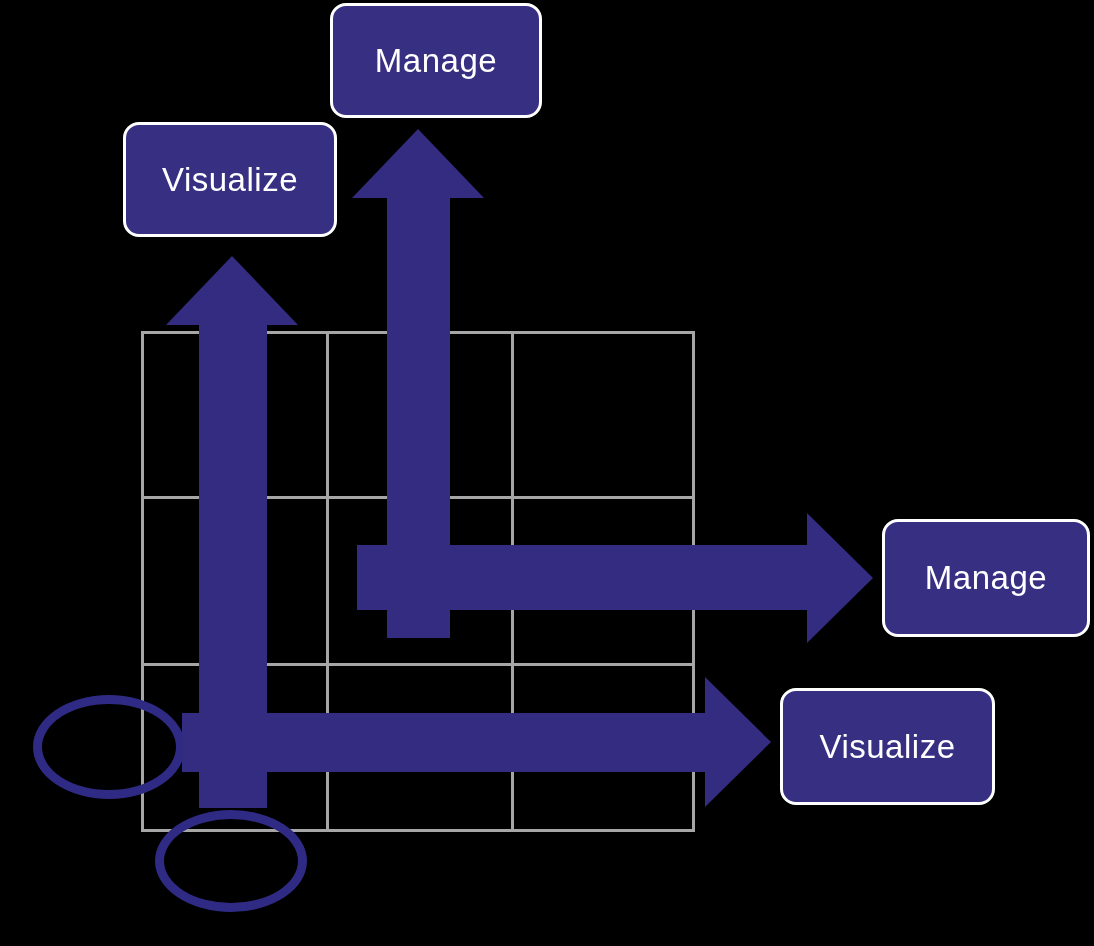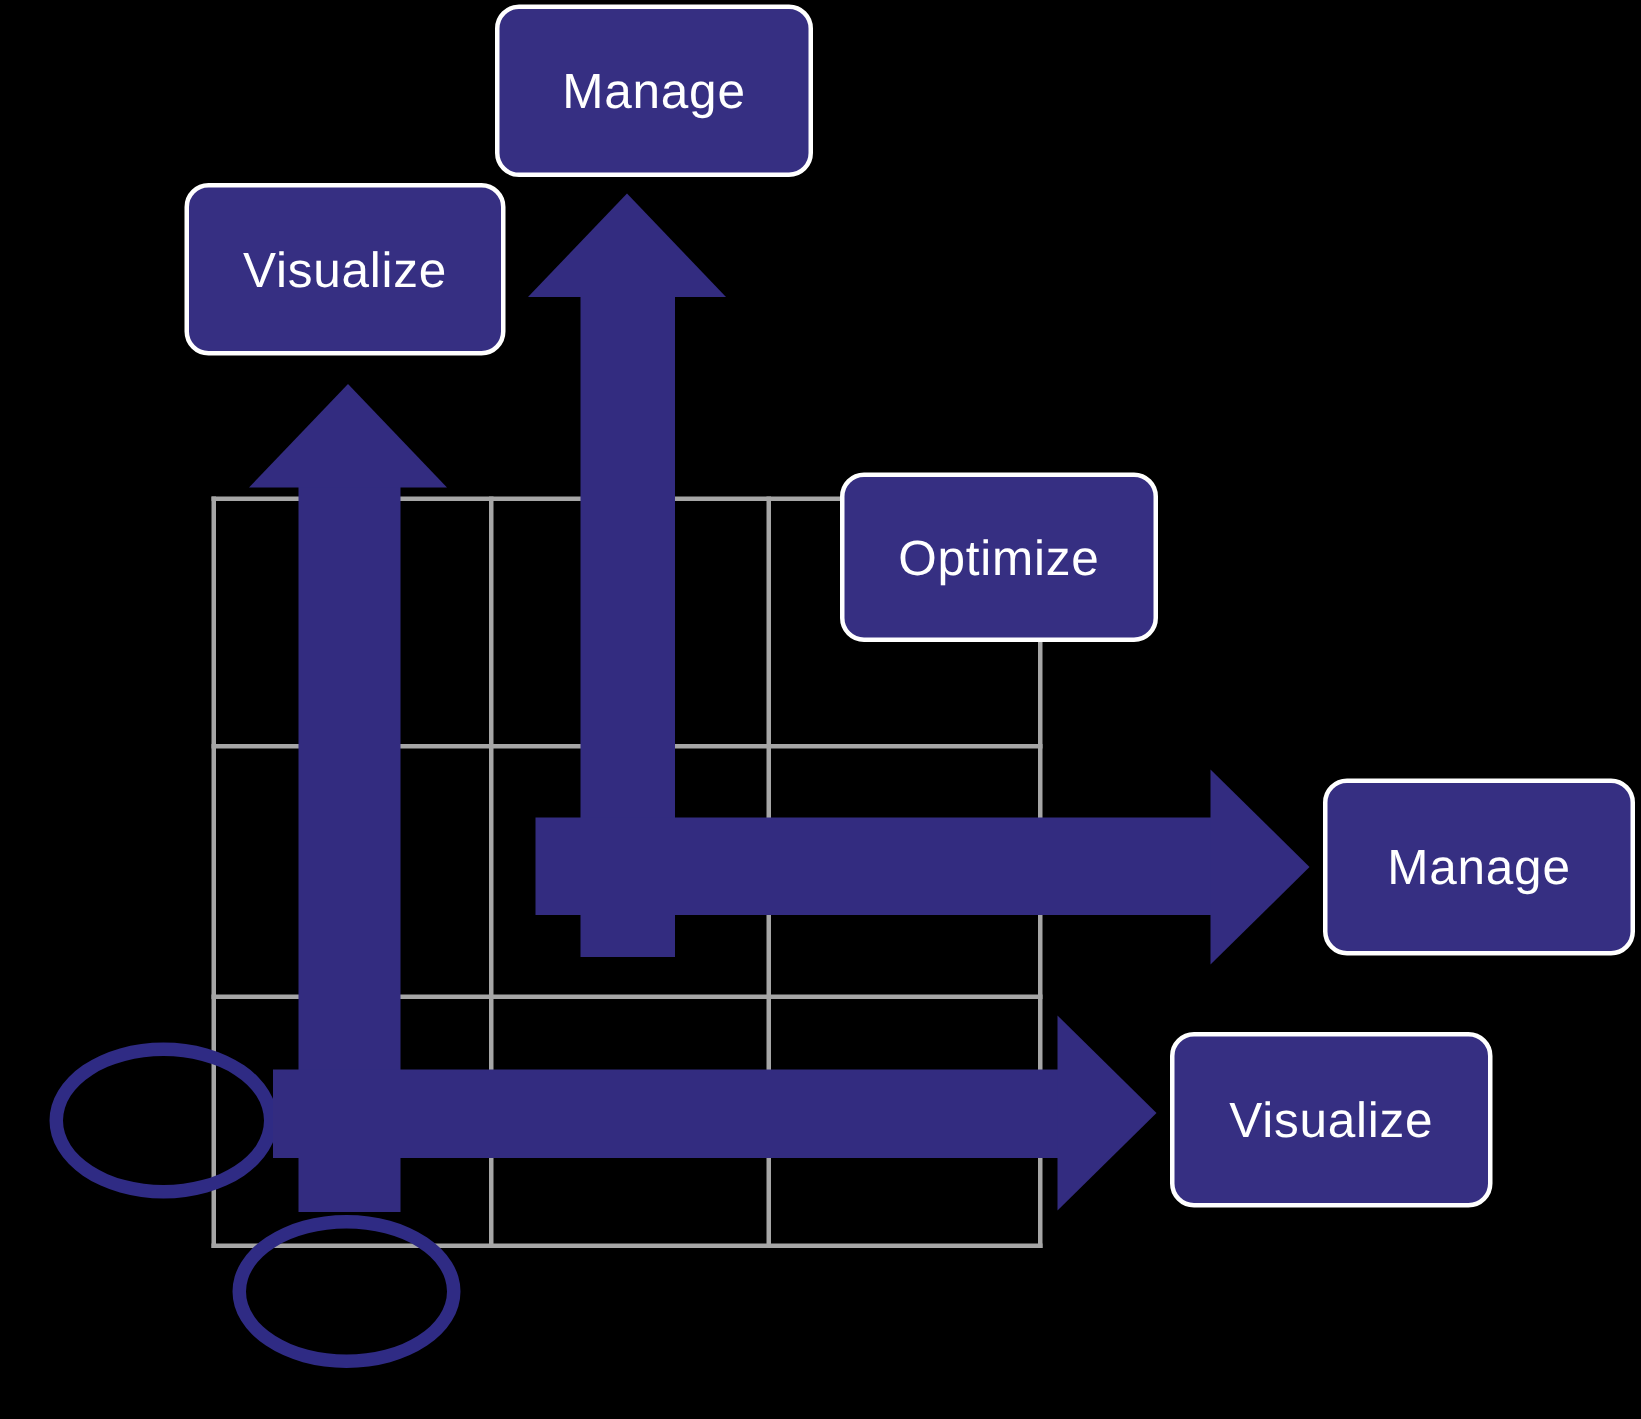--- a/index.html
+++ b/index.html
@@ -112,23 +112,20 @@
   </div>
 
   <div class="box box-manage-top">
     <span>Manage</span>
   </div>
 
   <div class="box box-visualize-left">
     <span>Visualize</span>
   </div>
 
-  <div class="box box-optimize">
-    <span>Optimize</span>
-  </div>
 
   <div class="box box-manage-right">
     <span>Manage</span>
   </div>
 
   <div class="box box-visualize-right">
     <span>Visualize</span>
   </div>
 
 </div>

